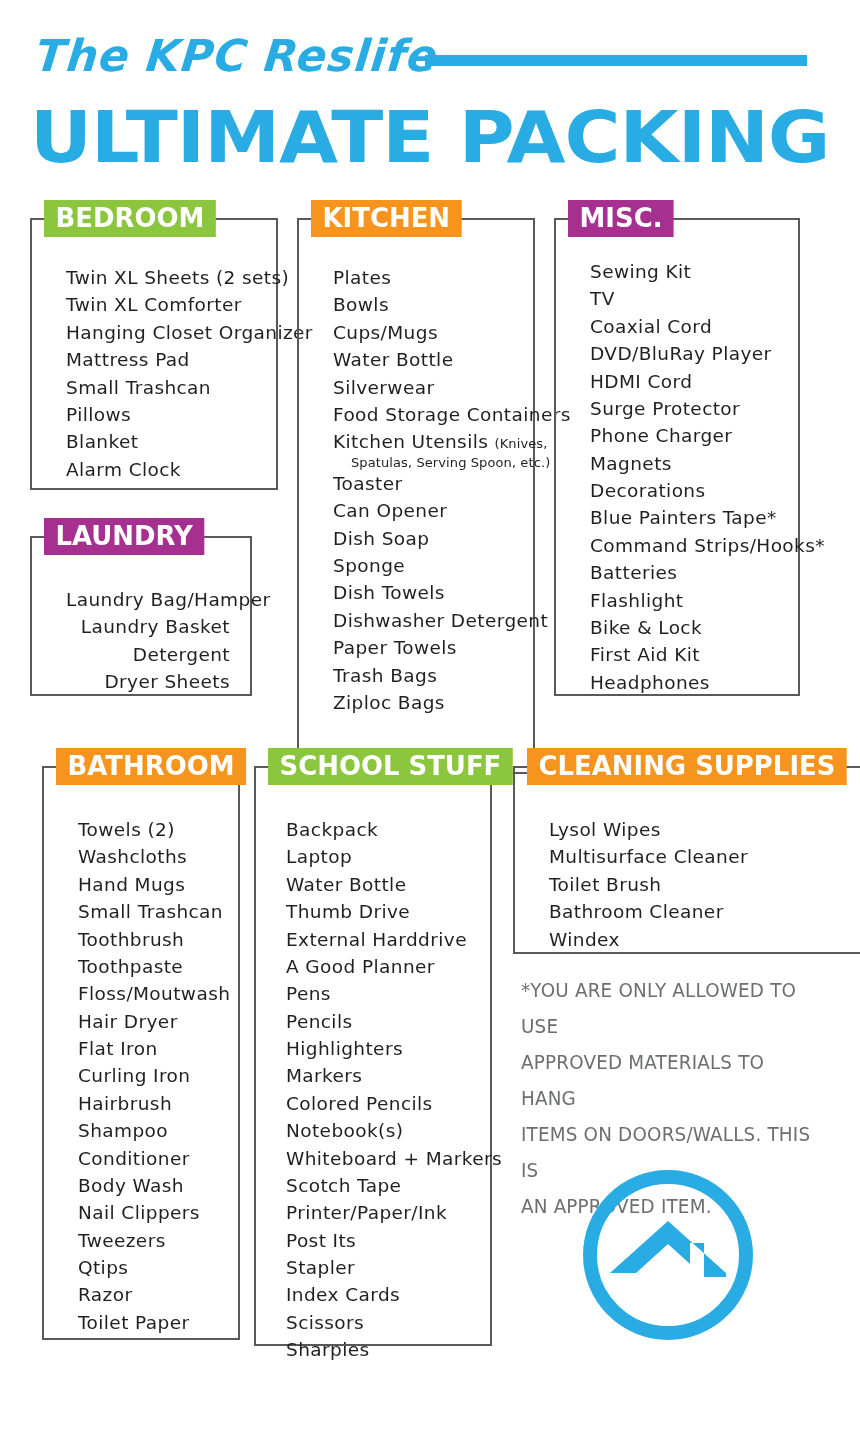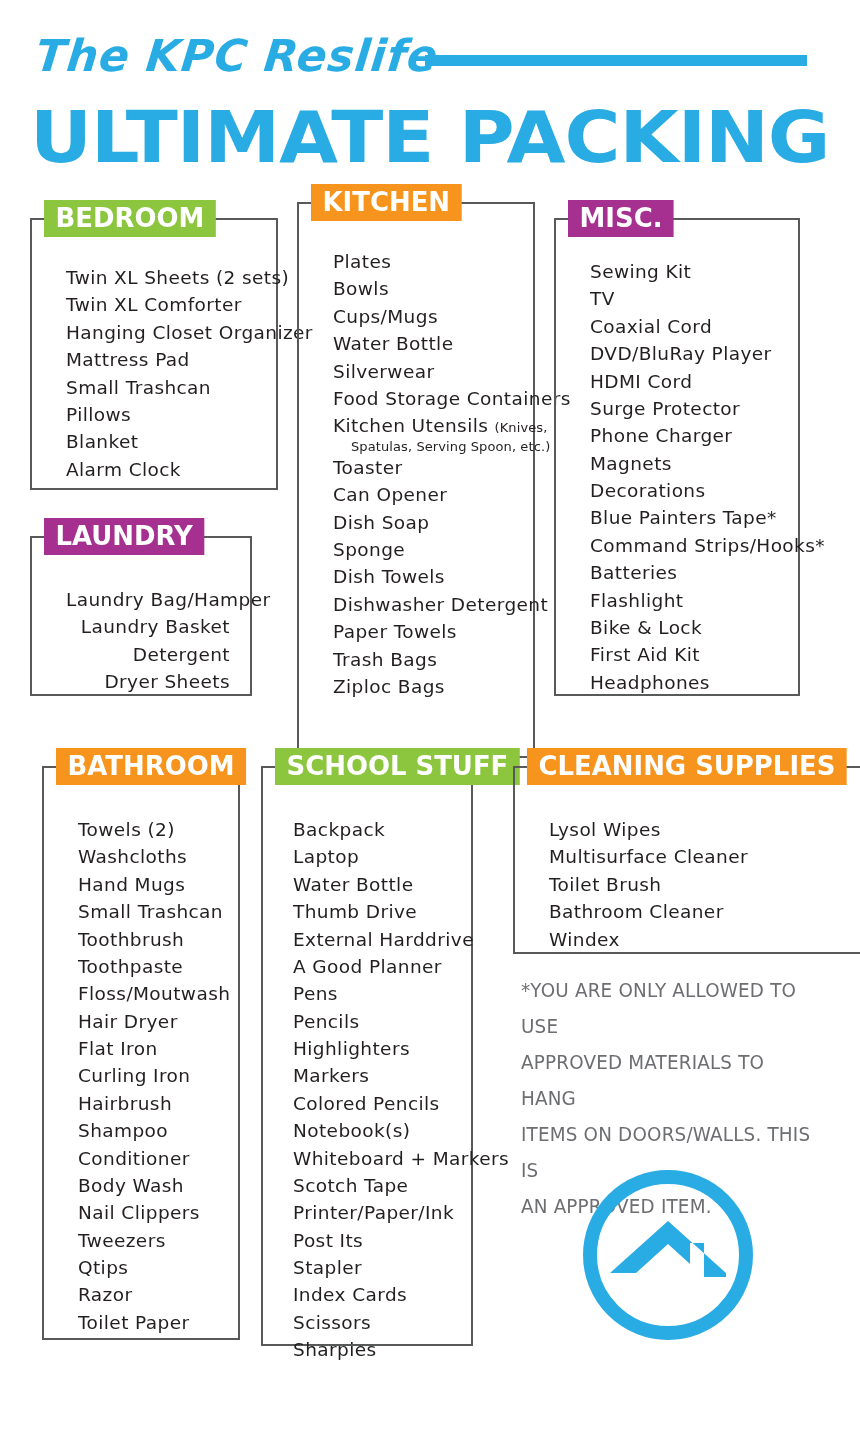--- a/index.html
+++ b/index.html
@@ -172,21 +172,21 @@
   <div class="panel-box"></div>
   <div class="panel-header hdr-purple">LAUNDRY</div>
   <ul class="panel-list" style="top:56px;text-align:right;">
     <li>Laundry Bag/Hamper</li>
     <li>Laundry Basket</li>
     <li>Detergent</li>
     <li>Dryer Sheets</li>
   </ul>
 </div>
 
-<div class="panel" style="left:297px; top:184px; width:238px; height:574px;">
+<div class="panel" style="left:297px; top:200px; width:238px; height:574px;">
   <div class="panel-box"></div>
   <div class="panel-header hdr-orange">KITCHEN</div>
   <ul class="panel-list">
     <li>Plates</li>
     <li>Bowls</li>
     <li>Cups/Mugs</li>
     <li>Water Bottle</li>
     <li>Silverwear</li>
     <li>Food Storage Containers</li>
     <li>
@@ -248,21 +248,21 @@
     <li>Conditioner</li>
     <li>Body Wash</li>
     <li>Nail Clippers</li>
     <li>Tweezers</li>
     <li>Qtips</li>
     <li>Razor</li>
     <li>Toilet Paper</li>
   </ul>
 </div>
 
-<div class="panel" style="left:261px; top:748px; width:212px; height:598px;">
+<div class="panel" style="left:254px; top:748px; width:238px; height:598px;">
   <div class="panel-box"></div>
   <div class="panel-header hdr-green">SCHOOL STUFF</div>
   <ul class="panel-list" style="top:56px; padding-left:20px;">
     <li>Backpack</li>
     <li>Laptop</li>
     <li>Water Bottle</li>
     <li>Thumb Drive</li>
     <li>External Harddrive</li>
     <li>A Good Planner</li>
     <li>Pens</li>

